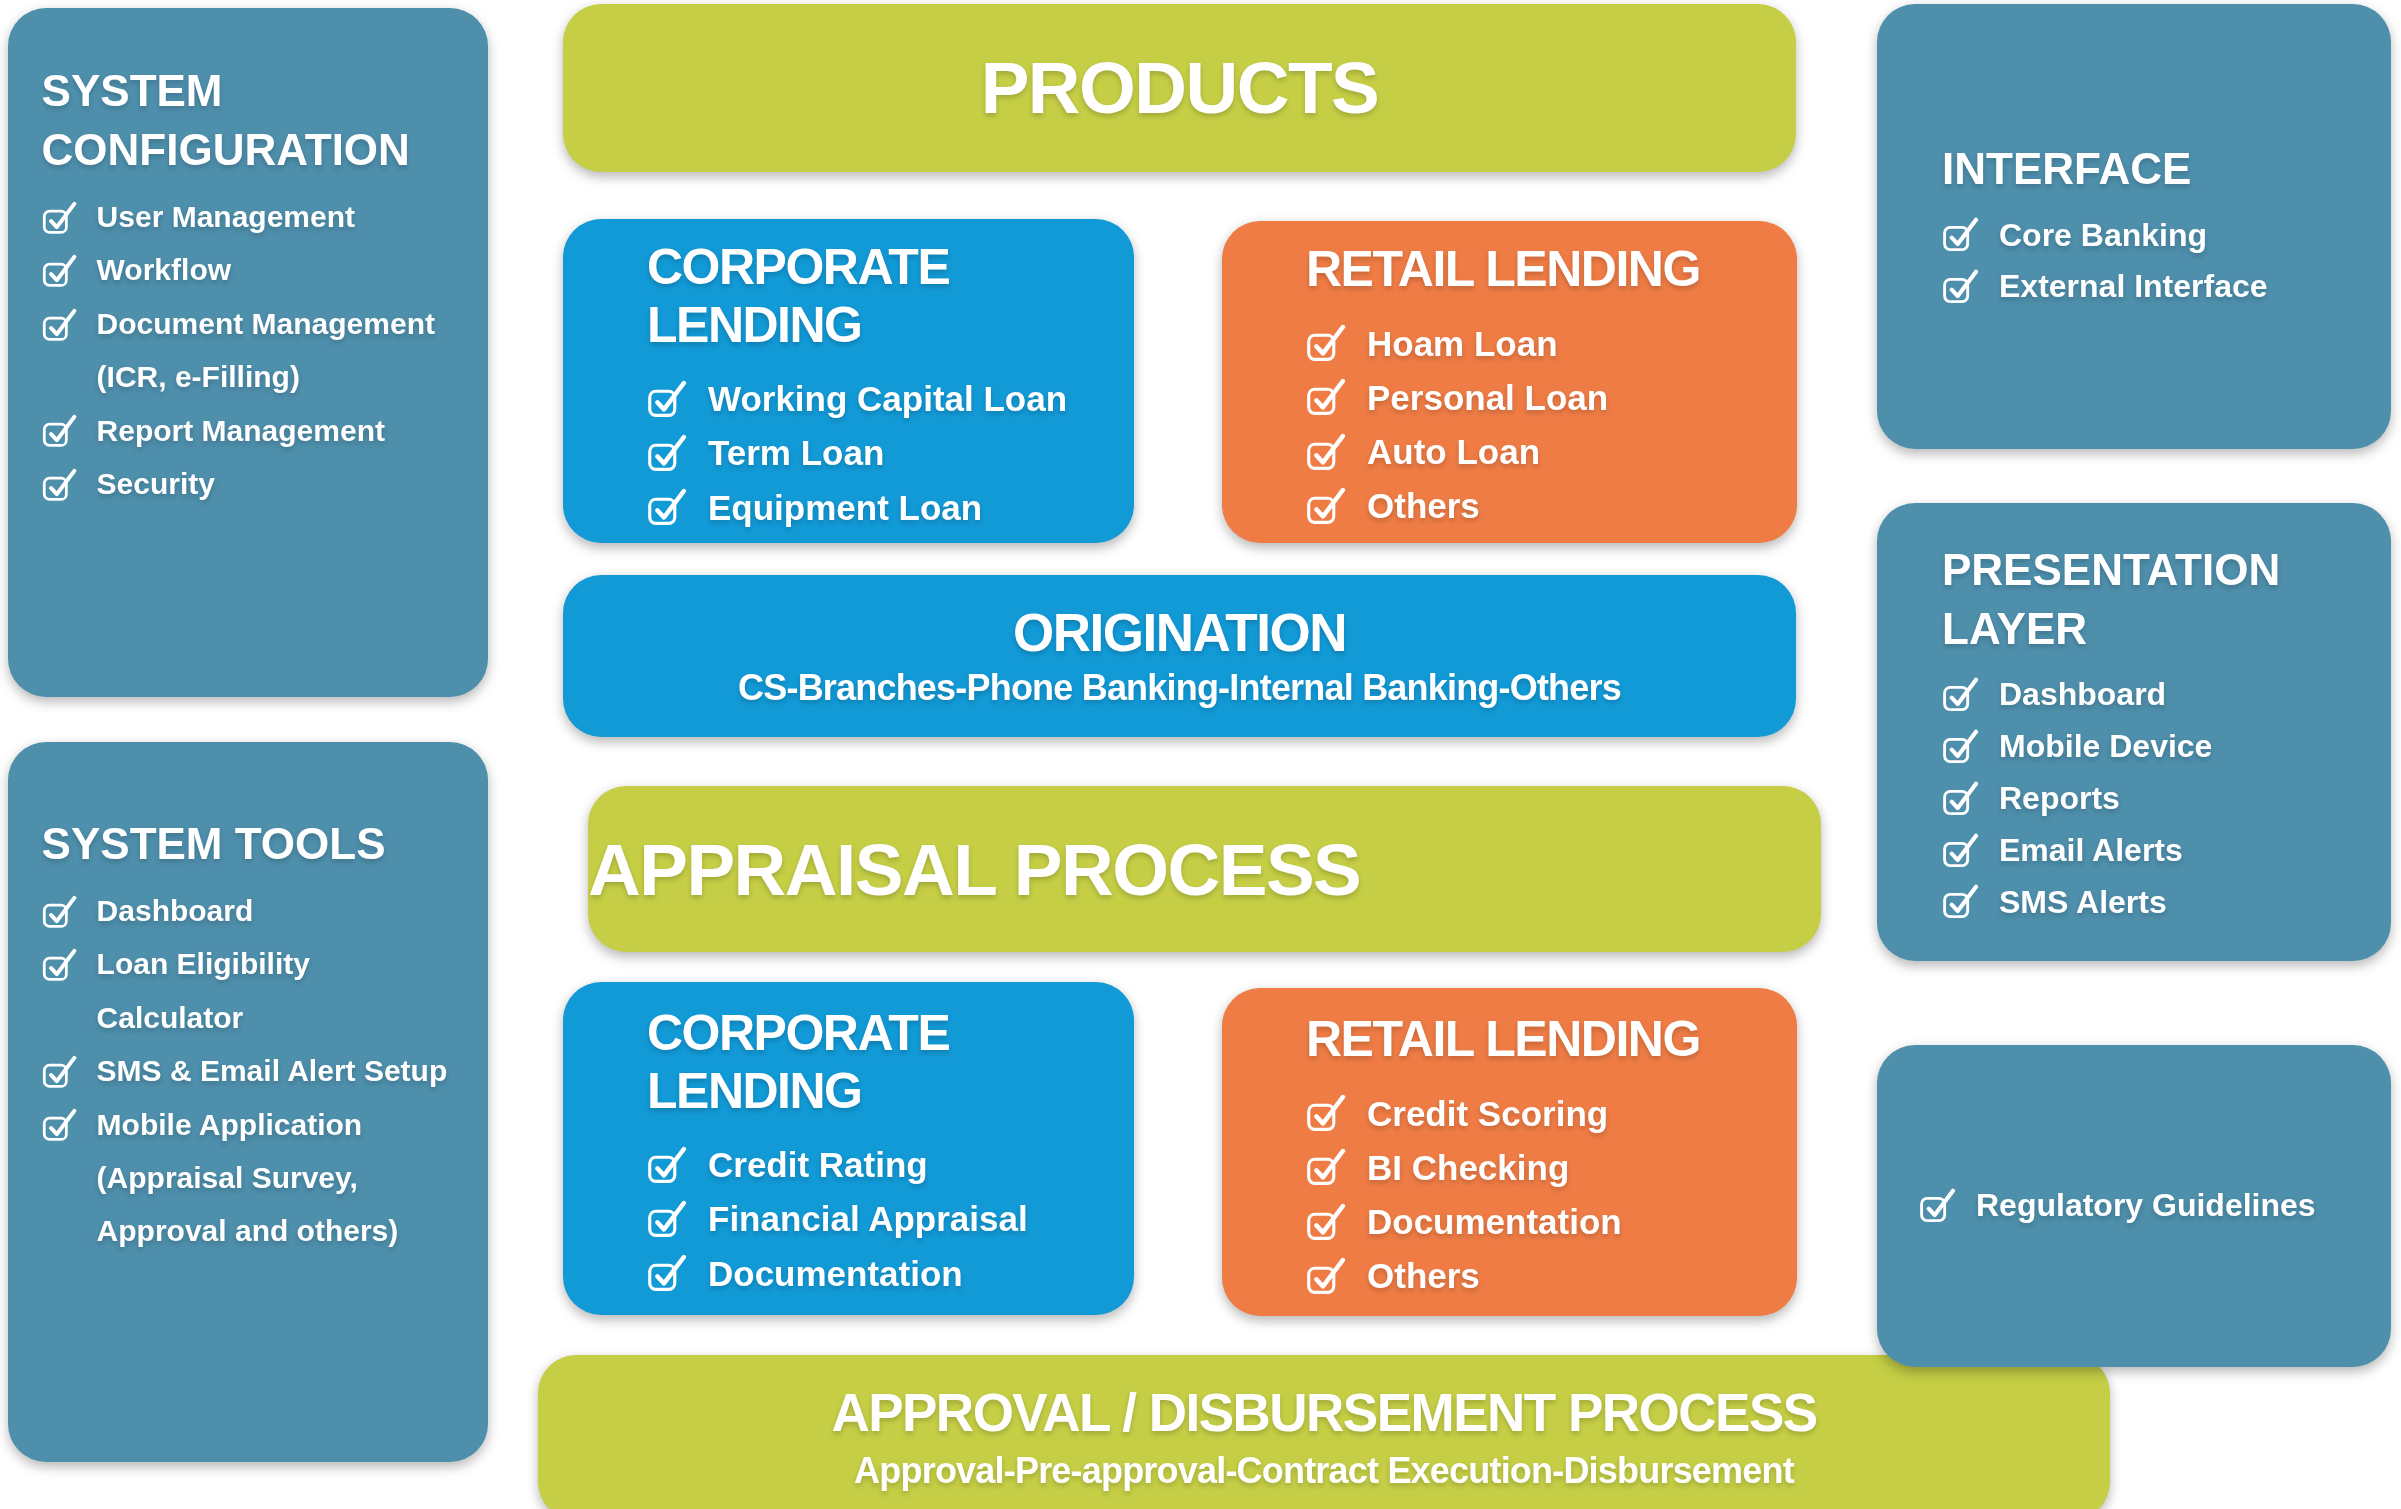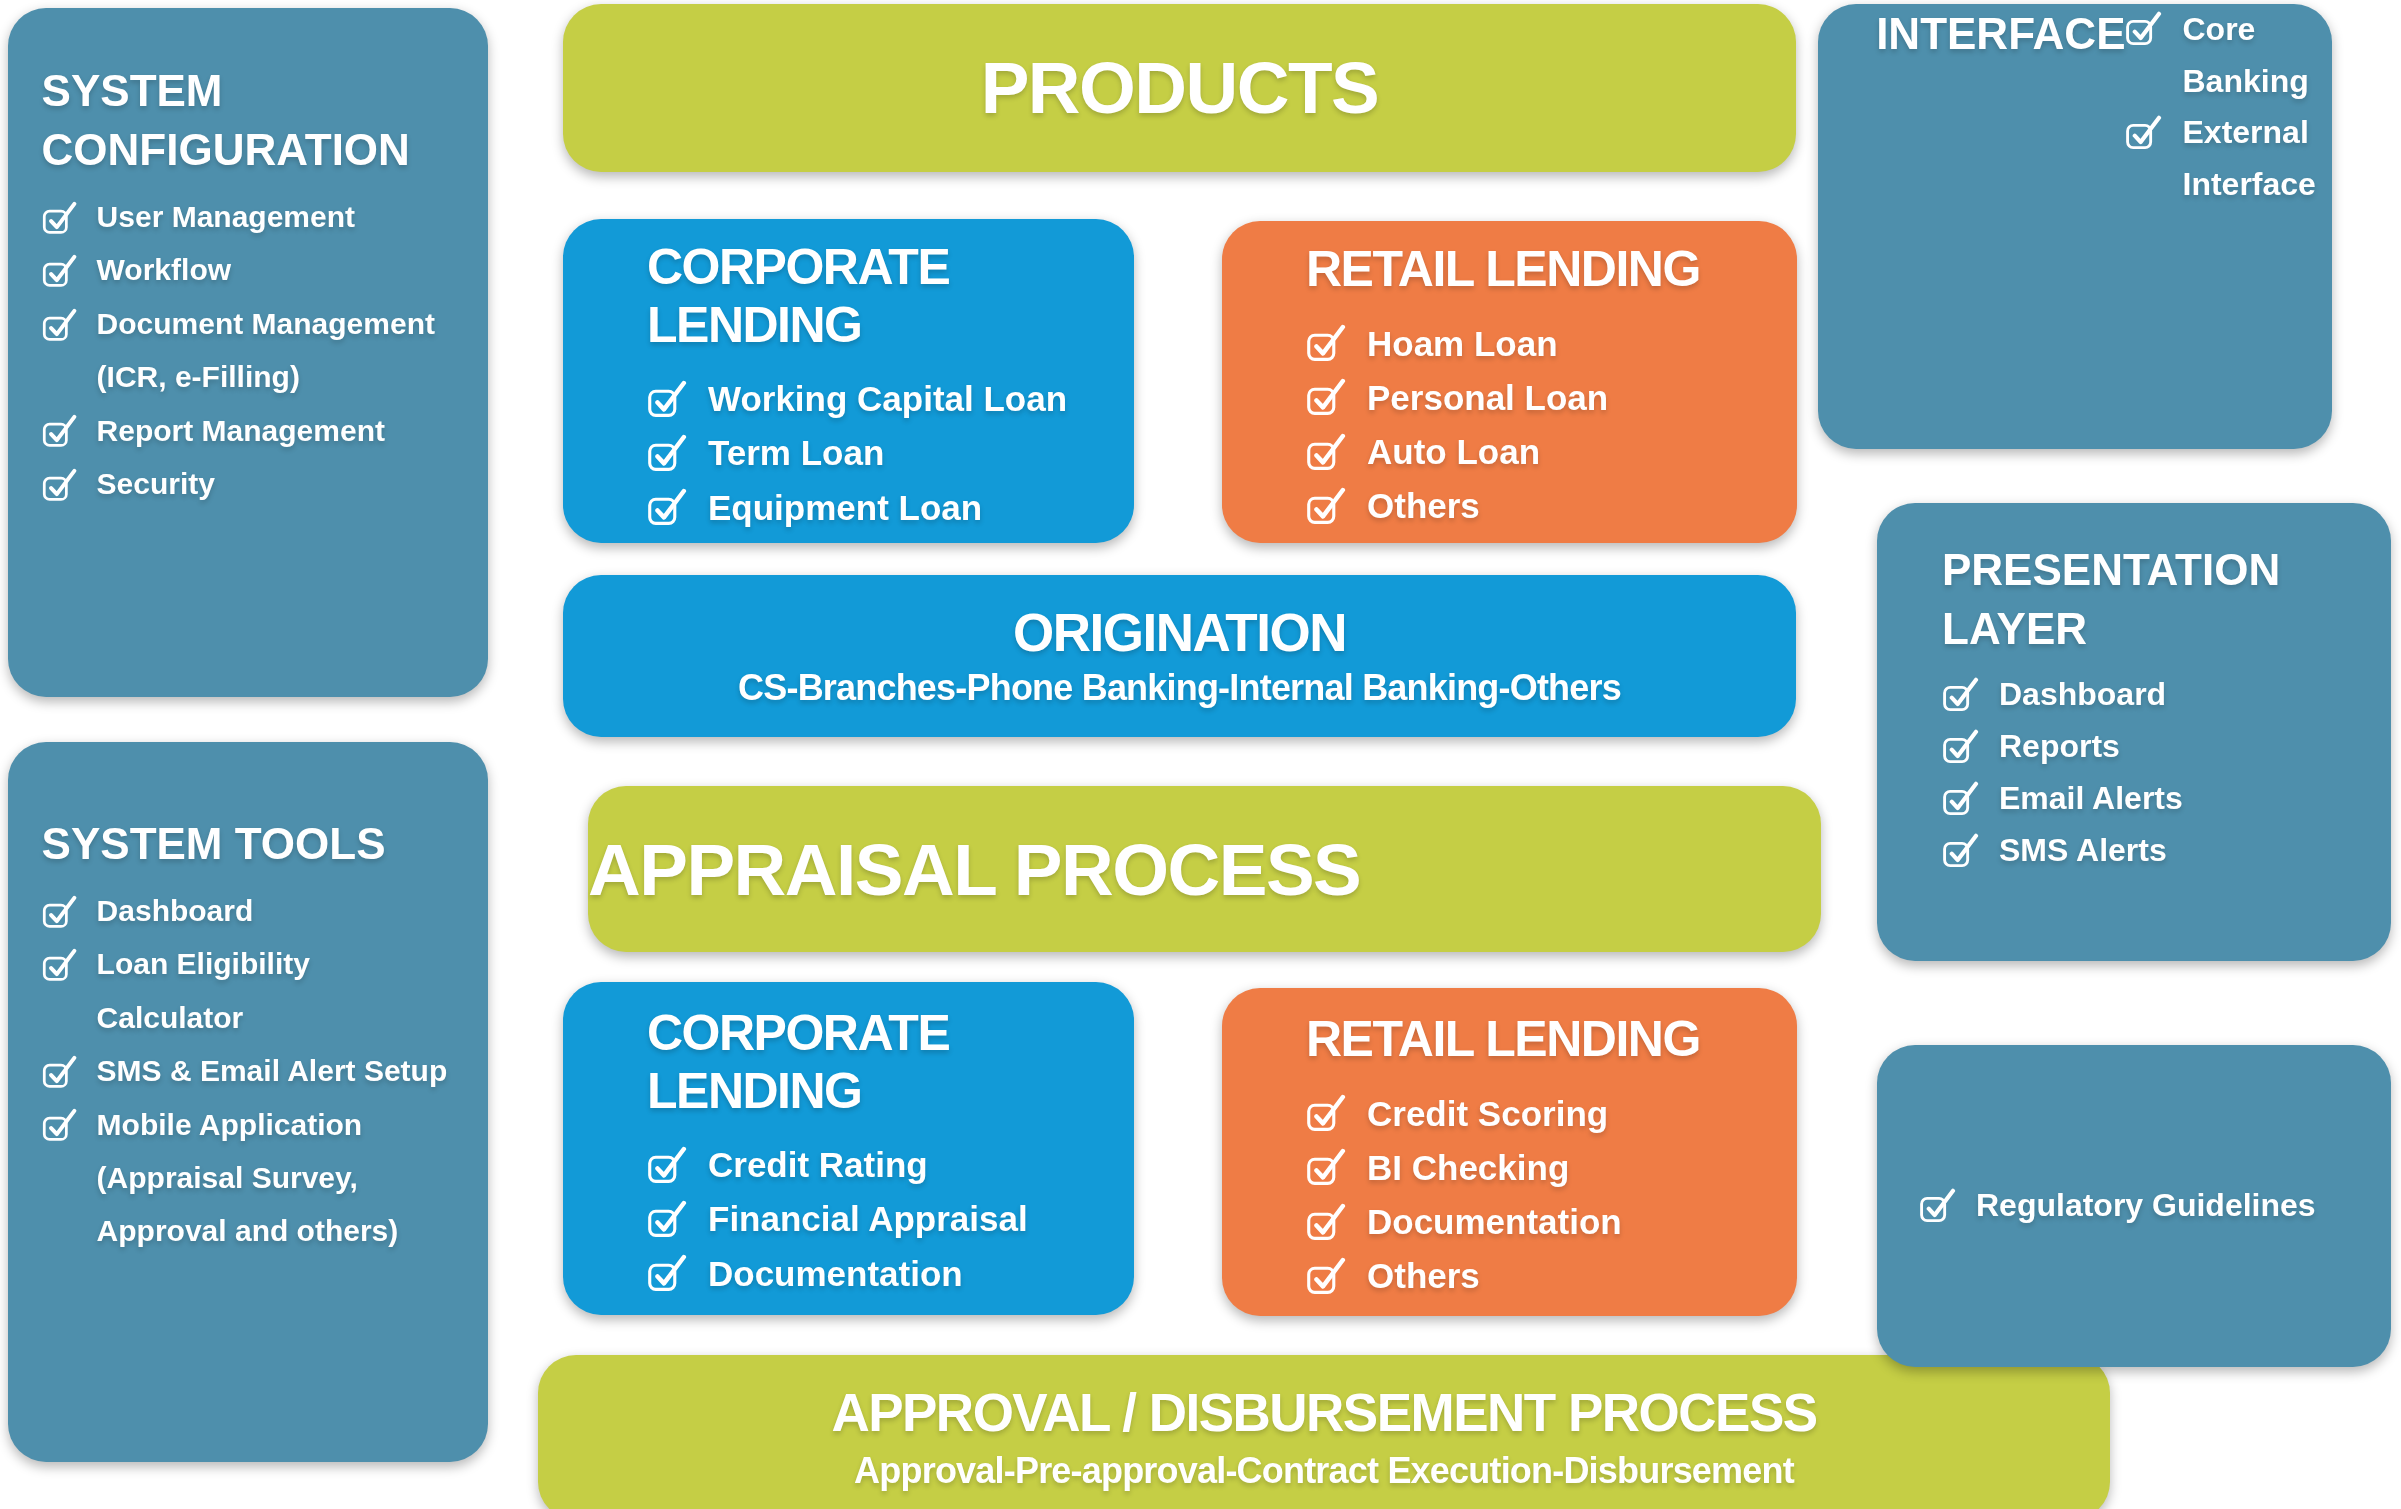--- a/index.html
+++ b/index.html
@@ -28,21 +28,21 @@
   #sysconfig   {left:7.6px;   top:7.6px;   width:480px;  height:689px; padding:53px 23px 0 34px;}
   #systools    {left:7.6px;   top:742px;  width:480px;  height:720px; padding:72px 23px 0 34px;}
   #products    {left:563px;  top:3.8px;    width:1233px; height:168px; display:flex;align-items:center;justify-content:center;}
   #corp1       {left:563px;  top:219px;  width:571px;  height:324px; padding:20px 27px 0 84px;}
   #retail1     {left:1222px; top:221px;  width:575px;  height:322px; padding:20px 27px 0 84px;}
   #origination {left:563px;  top:575px;  width:1233px; height:162px; display:flex;flex-direction:column;align-items:center;justify-content:center;gap:10.7px;}
   #appraisal   {left:578px;  top:786px; width:1233px; height:166px; display:flex;align-items:center;justify-content:flex-start;margin-left:10px;}
   #corp2       {left:563px;  top:982px; width:571px;  height:333px; padding:23px 27px 0 84px;}
   #retail2     {left:1222px; top:988px; width:575px;  height:328px; padding:23px 27px 0 84px;}
   #approval    {left:538px;  top:1337px; width:1572px; height:165px; display:flex;flex-direction:column;align-items:center;justify-content:center;gap:13.7px;margin-top:18px;}
-  #interface   {left:1818px; top:3.8px;    width:514px;  height:445px; padding:0 23px 0 65px; display:flex;flex-direction:row;justify-content:center;}
+  #interface   {left:1877px; top:3.8px;    width:514px;  height:445px; padding:0 23px 0 65px; display:flex;flex-direction:column;justify-content:center;}
   #presentation{left:1877px; top:503px;  width:514px;  height:458px; padding:37px 9px 0 65px;}
   #compliance  {left:1877px; top:1045px; width:514px;  height:322px; padding:0 23px 0 42px; display:flex;flex-direction:column;justify-content:center;}
 
   
   .title-l{font-size:44px;line-height:1.35;margin:0 0 10.7px 0;}
   .title-m{font-size:50px;line-height:1.15;letter-spacing:-1.5px;margin:0 0 18px 0;}
   .bar-title{font-size:73px;letter-spacing:-1.5px;line-height:1;}
   .bar-title-sm{font-size:53px;letter-spacing:-1.5px;line-height:1;}
   .bar-sub{font-size:36px;letter-spacing:-0.8px;line-height:1;}
 
@@ -285,20 +285,26 @@
     <li class="ci">
         <svg class="cb" viewBox="0 0 46 44">
           <use href="#cbx"></use>
         </svg>
         <span class="t">Dashboard</span>
       </li>
     <li class="ci">
         <svg class="cb" viewBox="0 0 46 44">
           <use href="#cbx"></use>
         </svg>
+        <span class="t">Mobile Device</span>
+      </li>
+    <li class="ci">
+        <svg class="cb" viewBox="0 0 46 44">
+          <use href="#cbx"></use>
+        </svg>
         <span class="t">Reports</span>
       </li>
     <li class="ci">
         <svg class="cb" viewBox="0 0 46 44">
           <use href="#cbx"></use>
         </svg>
         <span class="t">Email Alerts</span>
       </li>
     <li class="ci">
         <svg class="cb" viewBox="0 0 46 44">

